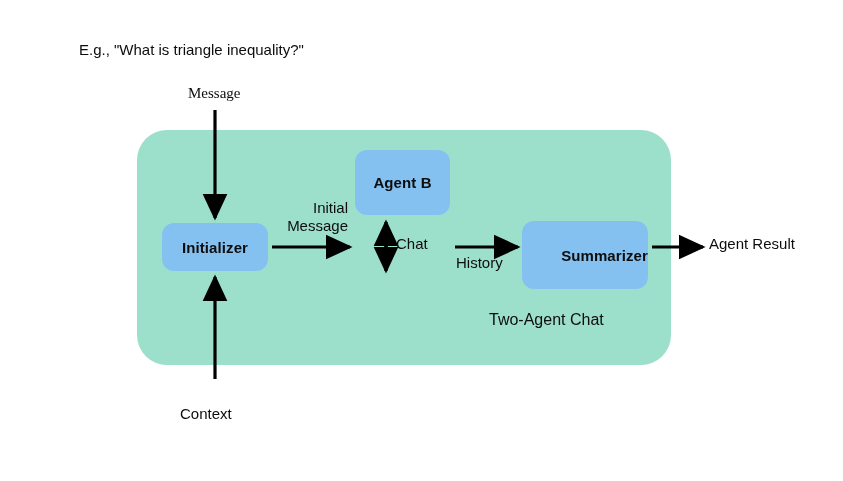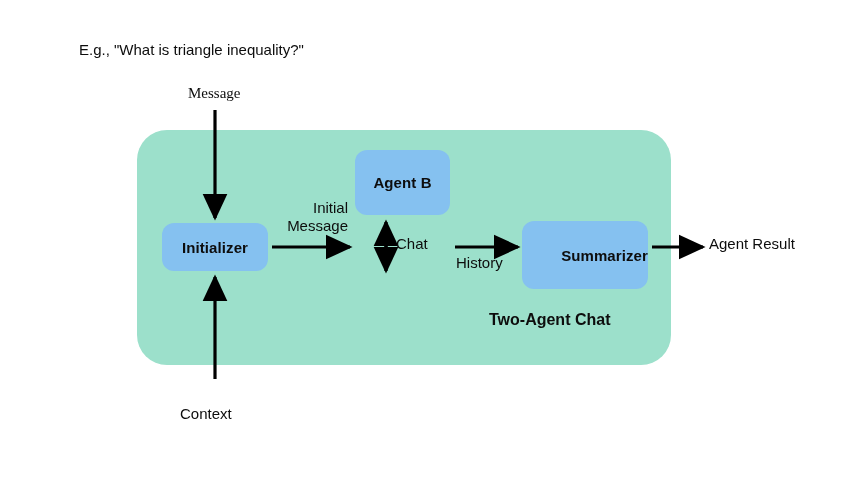--- a/index.html
+++ b/index.html
@@ -44,21 +44,21 @@
   .node-agent-a     { left: 355px; top: 278px; width: 95px;  height: 65px; }
   .node-summarizer  { left: 522px; top: 221px; width: 126px; height: 68px; justify-content: flex-end; }
 
   .label {
     position: absolute;
     color: #0d0d0d;
     font-size: 15px;
     white-space: nowrap;
   }
   .label-regular { font-weight: normal; }
-  .label-bold { font-weight: bold; font-size: 16px; }
+  .label-bold { font-weight: normal; font-size: 16px; }
   .label-center { text-align: right; }
 
   .lbl-eg-top      { left: 79px;  top: 41px;  font-size: 15px; }
   .lbl-message     { left: 188px; top: 85px; font-family: Liberation Serif, serif;  }
   .lbl-context     { left: 180px; top: 381px; margin-top: 24px; }
   .lbl-eg-bottom   { left: 39px;  top: 421px; }
   .lbl-initial     { left: 272px; top: 199px; width: 76px; line-height: 18px; white-space: normal; }
   .lbl-chat        { left: 396px; top: 235px; }
   .lbl-history     { left: 456px; top: 215px; margin-top: 39px; }
   .lbl-chat-result { left: 709px; top: 235px; }

